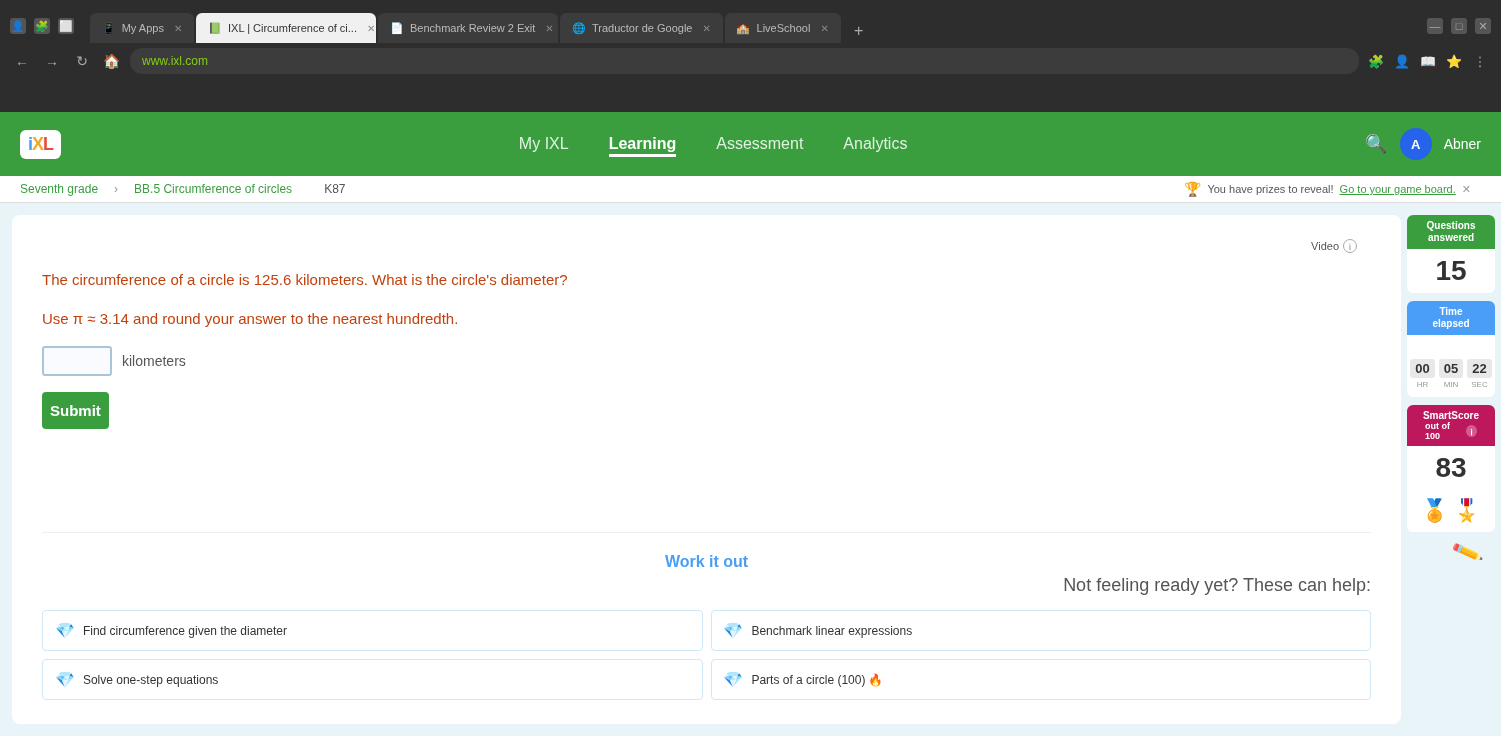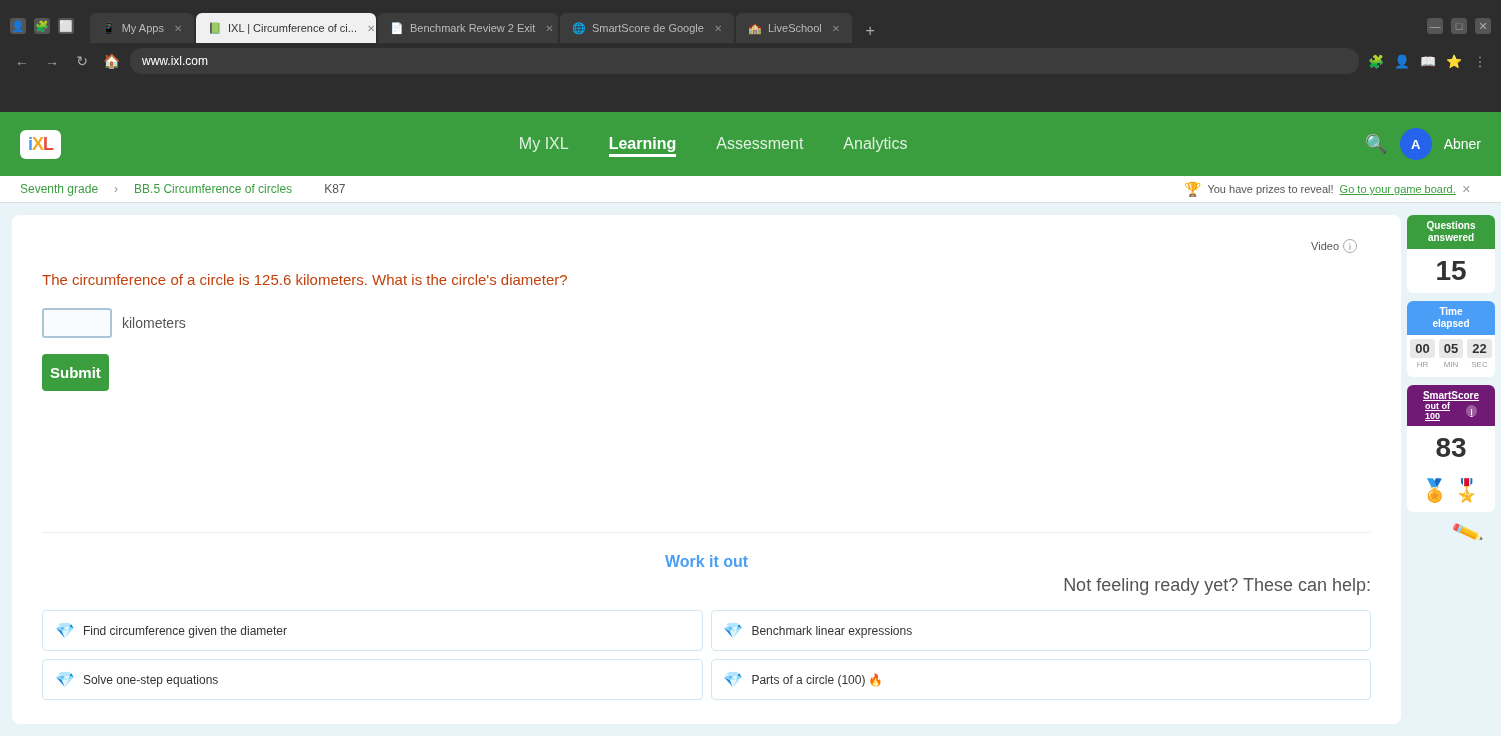--- a/index.html
+++ b/index.html
@@ -100,21 +100,21 @@
       align-items: center;
       justify-content: center;
       border-radius: 50%;
     }
     .omnibar {
       flex: 1;
       background: #3c3c3c;
       border: none;
       border-radius: 12px;
       padding: 4px 12px;
-      color: #ffffff;
+      color: #84cc16;
       font-size: 12px;
       height: 26px;
     }
     .omnibar-actions {
       display: flex;
       gap: 4px;
       align-items: center;
     }
     .omnibar-action-btn {
       width: 22px; height: 22px;
@@ -386,37 +386,37 @@
       flex-direction: column;
       align-items: center;
     }
     .timer-digits {
       background: #e8e8e8;
       border-radius: 3px;
       padding: 2px 5px;
       font-size: 13px;
       font-weight: bold;
       color: #333;
+      margin-top: 20px;
     }
     .timer-label {
       font-size: 8px;
       color: #999;
       margin-top: 2px;
     }
     .smart-score-header {
-      background: #701a75;
+      background: #be185d;
       width: 100%;
       padding: 5px 18px;
       display: flex;
       flex-direction: column;
       align-items: center;
       font-size: 10px;
       color: white;
       font-weight: bold;
-      text-decoration: underline;
     }
     .smart-score-sub {
       font-size: 9px;
       display: flex;
       align-items: center;
       gap: 2px;
     }
     .smart-score-info {
       width: 12px; height: 12px;
       background: rgba(255,255,255,0.3);
@@ -494,21 +494,21 @@
         <span>IXL | Circumference of ci...</span>
         <span class="tab-close">✕</span>
       </div>
       <div class="tab">
         <span style="font-size:11px;">📄</span>
         <span>Benchmark Review 2 Exit</span>
         <span class="tab-close">✕</span>
       </div>
       <div class="tab">
         <span style="font-size:11px;">🌐</span>
-        <span>SmartScore de Google</span>
+        <span>Traductor de Google</span>
         <span class="tab-close">✕</span>
       </div>
       <div class="tab">
         <span style="font-size:11px;">🏫</span>
         <span>LiveSchool</span>
         <span class="tab-close">✕</span>
       </div>
       <button class="tab-new-btn">+</button>
     </div>
 
@@ -576,20 +576,21 @@
     <div class="question-panel">
 
       <div class="question-panel-top">
         <div class="video-link">
           <span>Video</span>
           <div class="video-info">ℹ</div>
         </div>
       </div>
 
       <p class="question-text">The circumference of a circle is 125.6 kilometers. What is the circle's diameter?</p>
+      <p class="question-text">Use π ≈ 3.14 and round your answer to the nearest hundredth.</p>
 
       <div class="answer-row">
         <input class="answer-input" type="text" placeholder="" style="">
         <span class="answer-unit">kilometers</span>
       </div>
 
       <button class="submit-btn">Submit</button>
 
       <div style="flex:1;"></div>
 

